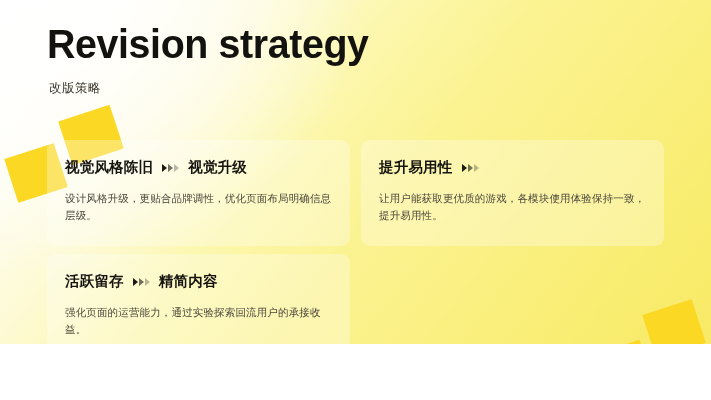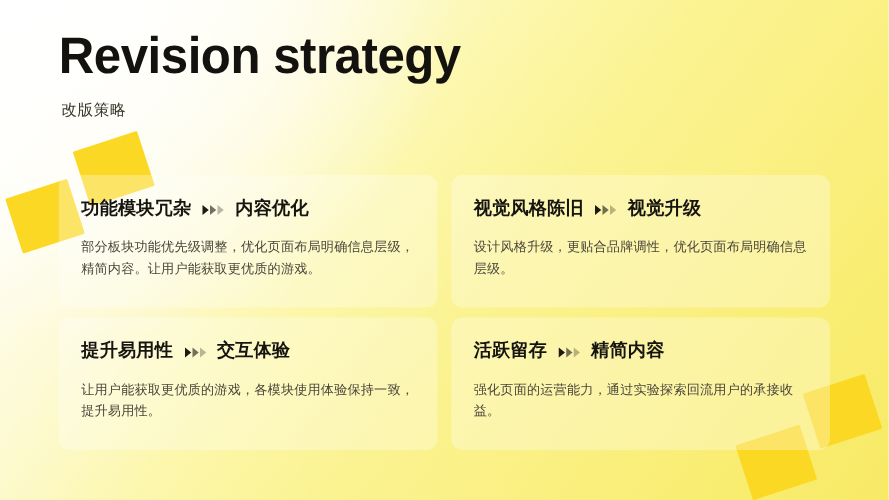--- a/index.html
+++ b/index.html
@@ -9,21 +9,21 @@
   body {
     width: 711px;
     height: 400px;
     overflow: hidden;
     font-family: "Liberation Sans", "DejaVu Sans", sans-serif;
   }
 
   #slide {
     position: relative;
     width: 711px;
-    height: 400px;
+    height: 344px;
     overflow: hidden;
     background:
       linear-gradient(128deg,
         #ffffff 0%,
         #fefdf2 13%,
         #fdfad4 27%,
         #fcf7ad 41%,
         #fbf392 55%,
         #faf083 70%,
         #f9ed72 85%,
@@ -197,32 +197,20 @@
     <div class="deco-sq" id="deco-br-b"></div>
   </div>
 
   <div id="header">
     <h1 id="page-title">Revision strategy</h1>
     <div id="page-subtitle">改版策略</div>
   </div>
 
   <div id="cards">
 
-    <div class="card">
-      <div class="card-head">
-        <span class="card-problem">功能模块冗杂</span>
-        <span class="arrows">
-          <span class="tri t1"></span>
-            <span class="tri t2"></span>
-            <span class="tri t3"></span>
-        </span>
-        <span class="card-solution">内容优化</span>
-      </div>
-      <p class="card-body">部分板块功能优先级调整，优化页面布局明确信息层级，精简内容。让用户能获取更优质的游戏。</p>
-    </div>
 
     <div class="card">
       <div class="card-head">
         <span class="card-problem">视觉风格陈旧</span>
         <span class="arrows">
           <span class="tri t1"></span>
             <span class="tri t2"></span>
             <span class="tri t3"></span>
         </span>
         <span class="card-solution">视觉升级</span>
@@ -231,21 +219,20 @@
     </div>
 
     <div class="card">
       <div class="card-head">
         <span class="card-problem">提升易用性</span>
         <span class="arrows">
           <span class="tri t1"></span>
             <span class="tri t2"></span>
             <span class="tri t3"></span>
         </span>
-        <span class="card-solution">交互体验</span>
       </div>
       <p class="card-body">让用户能获取更优质的游戏，各模块使用体验保持一致，提升易用性。</p>
     </div>
 
     <div class="card">
       <div class="card-head">
         <span class="card-problem">活跃留存</span>
         <span class="arrows">
           <span class="tri t1"></span>
             <span class="tri t2"></span>

